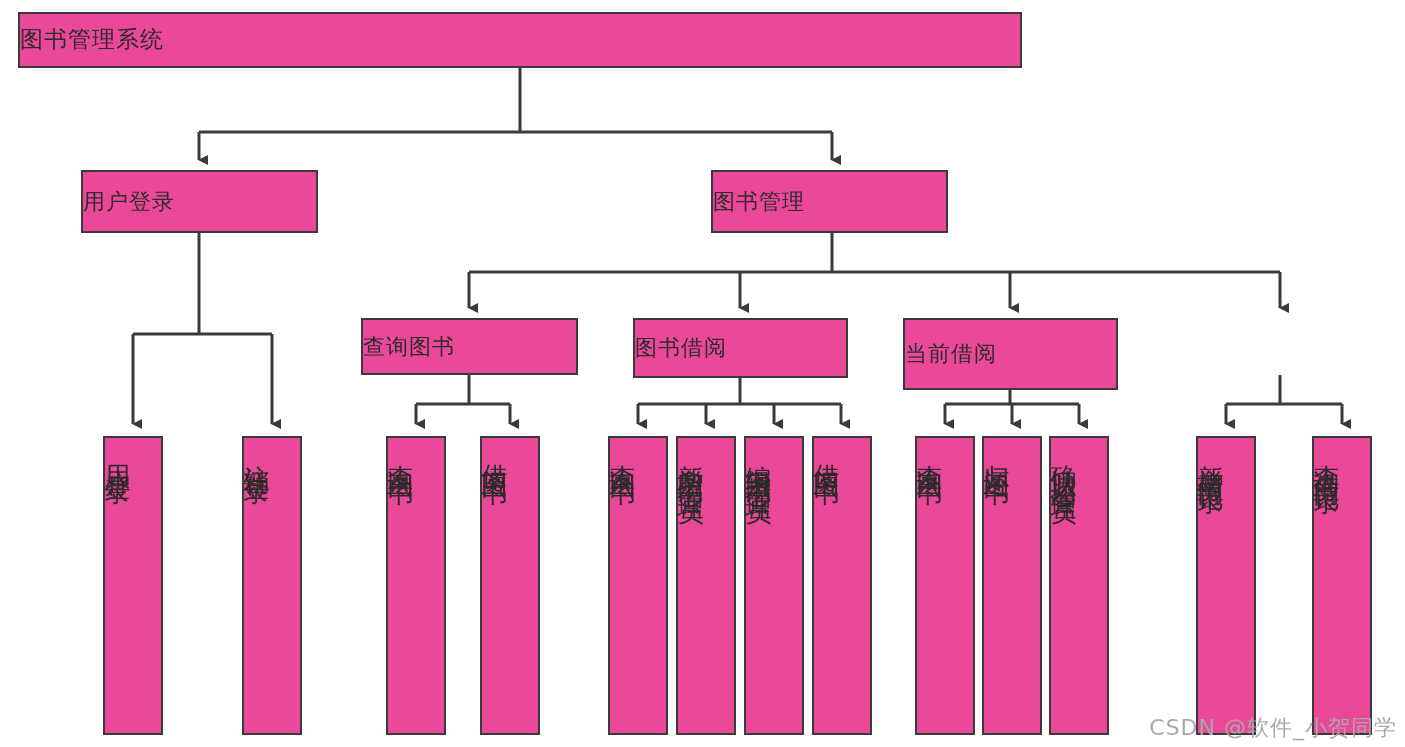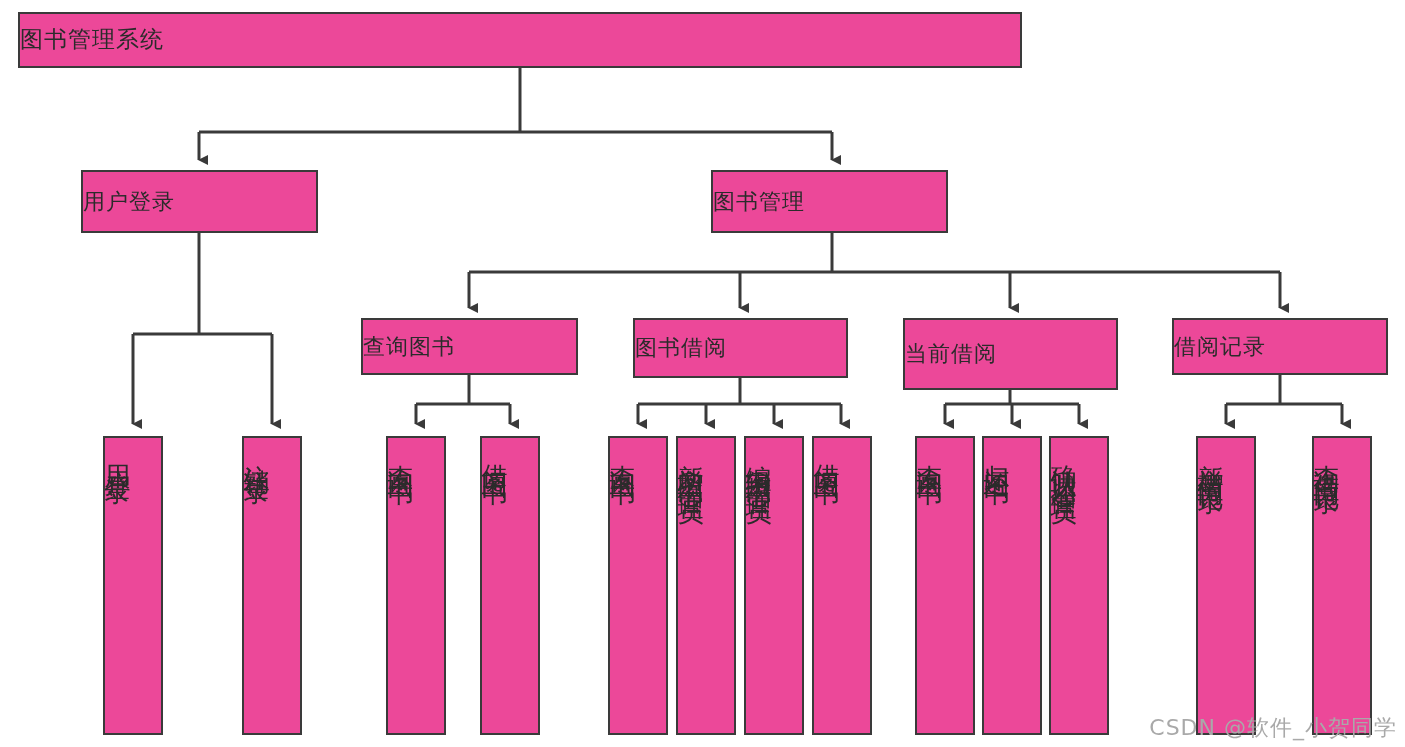--- a/index.html
+++ b/index.html
@@ -114,23 +114,20 @@
 
   <div class="node h-node" style="left:361px;top:318px;width:217px;height:57px;">
     <span class="lbl">查询图书</span>
   </div>
   <div class="node h-node" style="left:633px;top:318px;width:215px;height:60px;">
     <span class="lbl">图书借阅</span>
   </div>
   <div class="node h-node" style="left:903px;top:318px;width:215px;height:72px;">
     <span class="lbl">当前借阅</span>
   </div>
-  <div class="node h-node" style="left:1172px;top:318px;width:216px;height:57px;">
-    <span class="lbl">借阅记录</span>
-  </div>
 
   <div class="node v-node" style="left:103px;top:436px;width:60px;height:299px;">
     <span class="lbl">用户登录</span>
   </div>
   <div class="node v-node" style="left:242px;top:436px;width:60px;height:299px;">
     <span class="lbl">注销登录</span>
   </div>
 
   <div class="node v-node" style="left:386px;top:436px;width:60px;height:299px;">
     <span class="lbl">查询图书</span>

